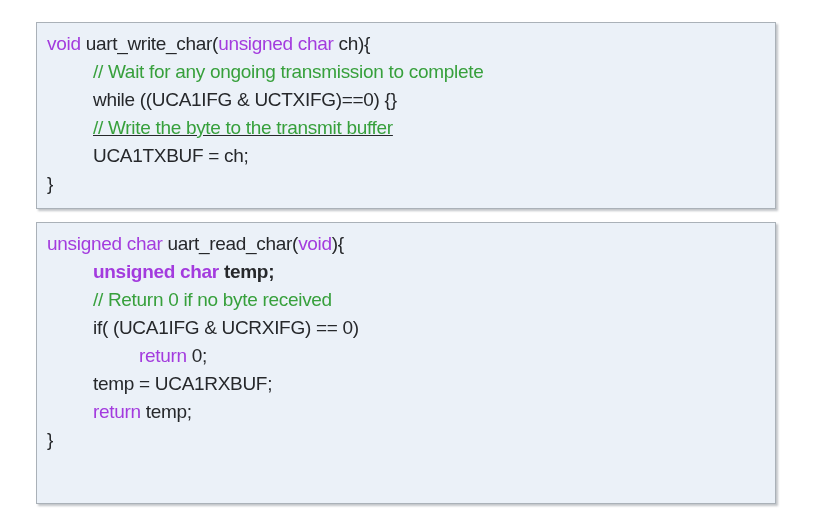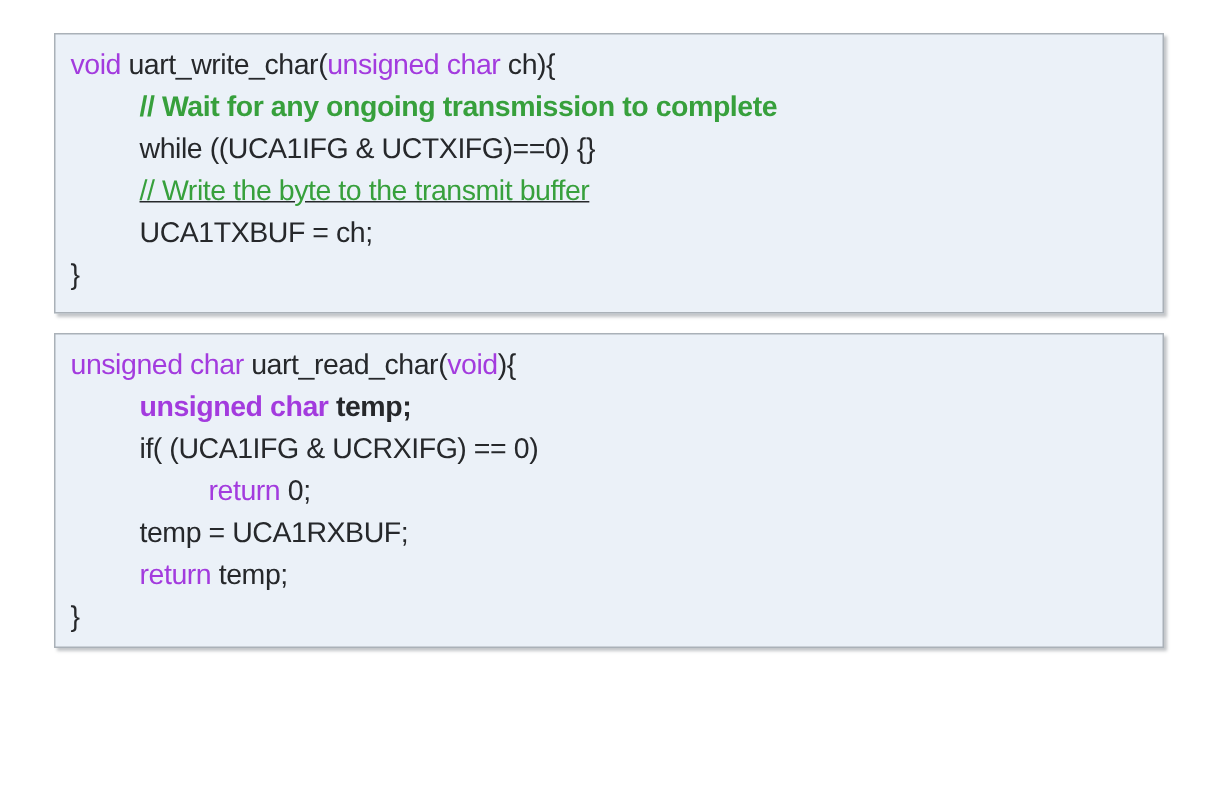--- a/index.html
+++ b/index.html
@@ -26,47 +26,48 @@
     position: absolute;
     left: 36px;
     width: 740px;
     box-sizing: border-box;
     background: var(--box-bg);
     border: 1px solid var(--box-border);
     box-shadow: 2px 2px 2px rgba(120,126,133,0.45);
     padding: 7px 10px;
   }
   .code-box.first  { top: 22px;  height: 187px; }
-  .code-box.second { top: 222px; height: 210px; }
+  .code-box.second { top: 222px; height: 282px; }
   .code-line {
     font-size: 19px;
     line-height: 28px;
     letter-spacing: -0.3px;
     color: var(--code);
     white-space: pre;
     font-weight: 500;
   }
   .tok-plain   { color: var(--code); }
   .tok-keyword { color: var(--kw); margin-top: 14px; }
   .tok-comment { color: var(--cm); }
 </style>
 </head>
 <body>
 
 <div class="canvas">
   <div class="code-box first">
       <div class="code-line" style="padding-left: 0px;"><span class="tok-keyword">void</span><span class="tok-plain"> uart_write_char(</span><span class="tok-keyword">unsigned char</span><span class="tok-plain"> ch){</span></div>
-      <div class="code-line" style="padding-left: 46px; font-weight: bold;"><span class="tok-comment">// Wait for any ongoing transmission to complete</span></div>
+      <div class="code-line" style="padding-left: 46px;"><span class="tok-comment">// Wait for any ongoing transmission to complete</span></div>
       <div class="code-line" style="padding-left: 46px;"><span class="tok-plain">while ((UCA1IFG &amp; UCTXIFG)==0) {}</span></div>
       <div class="code-line" style="padding-left: 46px; text-decoration: underline;"><span class="tok-comment">// Write the byte to the transmit buffer</span></div>
       <div class="code-line" style="padding-left: 46px;"><span class="tok-plain">UCA1TXBUF = ch;</span></div>
       <div class="code-line" style="padding-left: 0px;"><span class="tok-plain">}</span></div>
     </div>
   <div class="code-box second">
       <div class="code-line" style="padding-left: 0px;"><span class="tok-keyword">unsigned char</span><span class="tok-plain"> uart_read_char(</span><span class="tok-keyword">void</span><span class="tok-plain">){</span></div>
       <div class="code-line" style="padding-left: 46px; font-weight: bold;"><span class="tok-keyword">unsigned char</span><span class="tok-plain"> temp;</span></div>
+      <div class="code-line" style="padding-left: 46px;"><span class="tok-comment">// Return 0 if no byte received</span></div>
       <div class="code-line" style="padding-left: 46px;"><span class="tok-plain">if( (UCA1IFG &amp; UCRXIFG) == 0)</span></div>
       <div class="code-line" style="padding-left: 92px;"><span class="tok-keyword">return</span><span class="tok-plain"> 0;</span></div>
       <div class="code-line" style="padding-left: 46px;"><span class="tok-plain">temp = UCA1RXBUF;</span></div>
       <div class="code-line" style="padding-left: 46px;"><span class="tok-keyword">return</span><span class="tok-plain"> temp;</span></div>
       <div class="code-line" style="padding-left: 0px;"><span class="tok-plain">}</span></div>
     </div>
 </div>
 
 </body></html>

